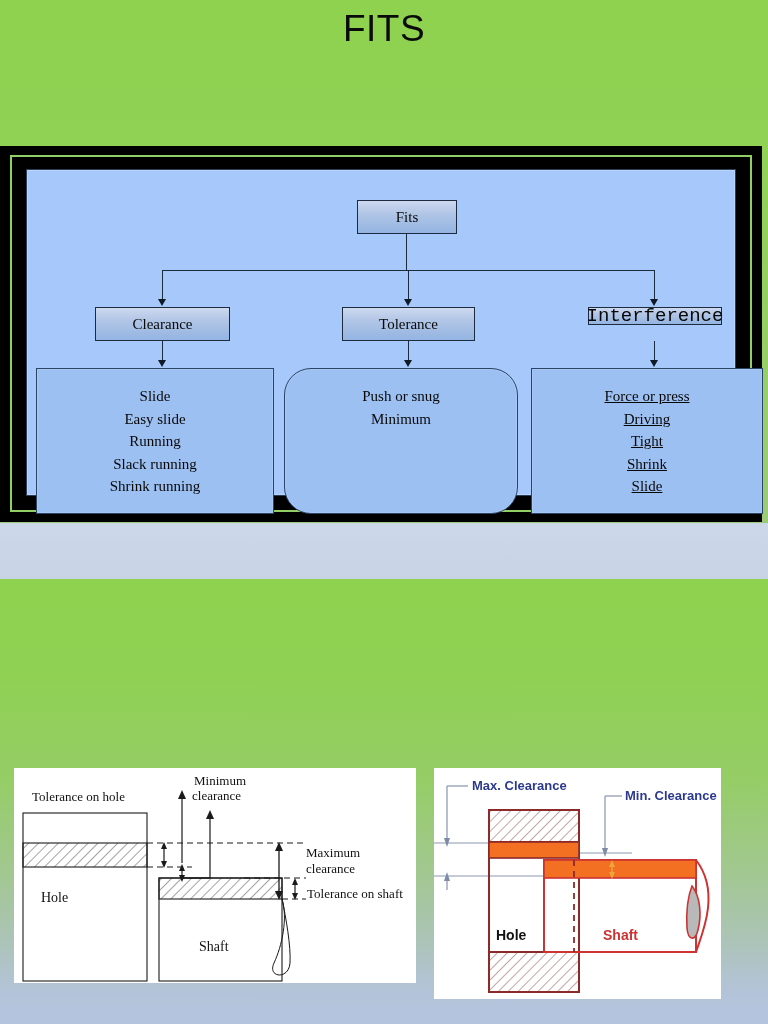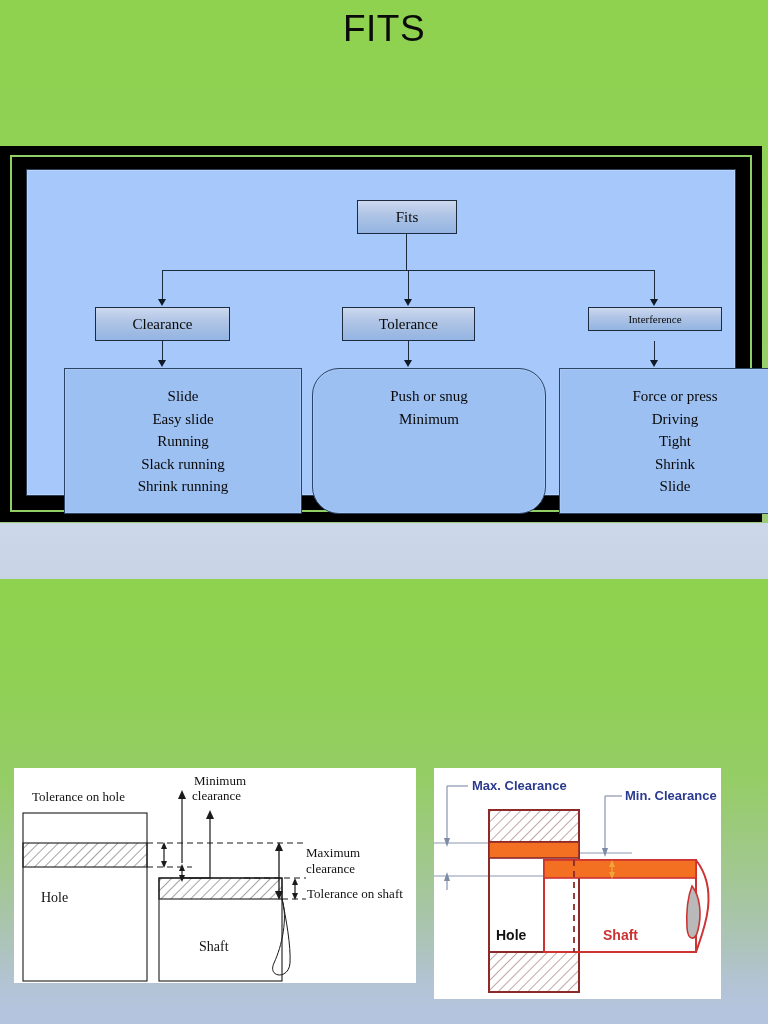--- a/index.html
+++ b/index.html
@@ -52,37 +52,36 @@
     position:absolute;box-sizing:border-box;
     border:1px solid #1c2b3d;
     background:linear-gradient(180deg,#cdd9ef 0%,#b2c6e6 38%,#93b4e2 100%);
     font-family:"Liberation Serif",serif;
     color:#080808;text-align:center;
     display:flex;align-items:center;justify-content:center;
   }
   #node-fits{left:330px;top:30px;width:100px;height:34px;font-size:15px;}
   #node-clearance{left:68px;top:137px;width:135px;height:34px;font-size:15px;}
   #node-transition{left:315px;top:137px;width:133px;height:34px;font-size:15px;}
-  #node-interference{left:561px;top:137px;width:134px;height:24px;font-size:11px;}
+  #node-interference{left:561px;top:137px;width:134px;height:18px;font-size:19px;font-family:Liberation Mono, monospace;}
 
   .leaf{
     position:absolute;box-sizing:border-box;
     border:1px solid #2b4466;
     background:#9dc0f2;
     box-shadow:inset 0 0 0 1px #a8c7f4;
     font-family:"Liberation Serif",serif;
     font-size:15px;line-height:22.5px;color:#080808;
     text-align:center;
     display:flex;flex-direction:column;align-items:center;justify-content:flex-start;
     padding-top:16px;
-    margin-left:28px;
   }
   #leaf-clearance{left:9px;top:198px;width:238px;height:146px;}
   #leaf-transition{left:257px;top:198px;width:234px;height:146px;border-radius:27px;}
-  #leaf-interference{left:504px;top:198px;width:232px;height:146px;}
+  #leaf-interference{left:504px;top:198px;width:232px;height:146px;text-decoration:underline;}
 
   
   .ln{position:absolute;background:#1b2a3c;}
   .arrowhead{
     position:absolute;width:0;height:0;
     border-left:4px solid transparent;border-right:4px solid transparent;
     border-top:7px solid #101a26;
   }
 
   

